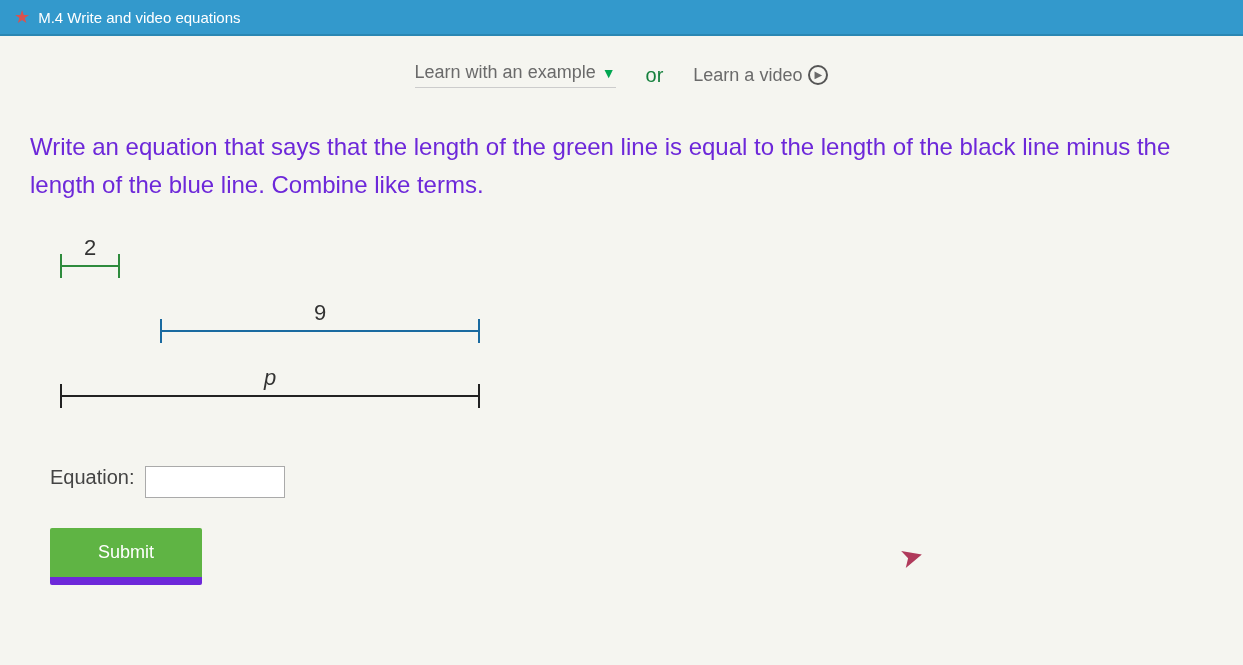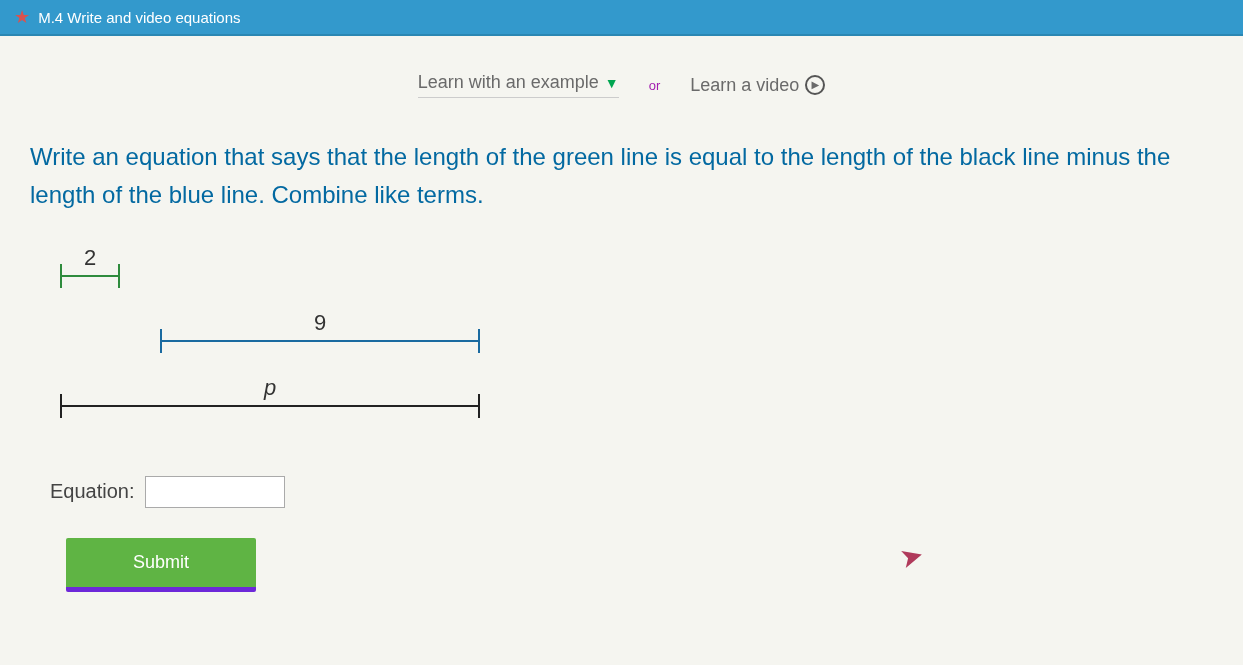--- a/index.html
+++ b/index.html
@@ -29,56 +29,56 @@
       font-size: 18px;
     }
     .content {
       padding: 20px 30px;
     }
     .help-row {
       display: flex;
       justify-content: center;
       align-items: center;
       gap: 30px;
-      margin: 16px 0 40px;
+      margin: 6px 0 40px;
       font-size: 18px;
     }
     .help-link {
       color: #6a6a6a;
       display: flex;
       align-items: center;
       gap: 6px;
       cursor: pointer;
     }
     .help-link.example {
       border-bottom: 1px solid #ccc;
       padding-bottom: 4px;
     }
     .chevron {
       color: #00a651;
       font-size: 14px;
     }
     .or-text {
-      color: #a21caf;
-      font-size: 13px;
+      color: #15803d;
+      font-size: 20px;
     }
     .play-circle {
       display: inline-flex;
       align-items: center;
       justify-content: center;
       width: 20px;
       height: 20px;
       border: 2px solid #555;
       border-radius: 50%;
       font-size: 10px;
       line-height: 1;
     }
     .question {
       font-size: 24px;
-      color: #0369a1;
+      color: #6d28d9;
       line-height: 1.6;
       margin-bottom: 40px;
       max-width: 1150px;
     }
     .diagram {
       margin: 20px 0 40px 30px;
       position: relative;
       height: 180px;
       width: 480px;
     }
@@ -108,44 +108,43 @@
       top: -30px;
       left: 50%;
       transform: translateX(-50%);
       font-size: 22px;
       color: #333;
       font-style: normal;
     }
     .seg-label.italic { font-style: italic; }
     .answer-row {
       display: flex;
-      align-items: center;
       gap: 10px;
       margin: 41px 0px 30px 20px;
       font-size: 20px;
       color: #444;
     }
     .answer-input {
       width: 140px;
       height: 32px;
       border: 1px solid #aaa;
       background: #fff;
       padding: 4px 8px;
       font-size: 16px;
     }
     .submit-btn {
-      margin-left: 36px;
+      margin-left: 20px;
       background: #5fb444;
       color: #fff;
       border: none;
-      padding: 14px 67px;
+      padding: 14px 48px;
       font-size: 18px;
       cursor: pointer;
       border-radius: 2px;
-      border-bottom: 5px solid #6d28d9;
+      border-bottom: 8px solid #6d28d9;
     }
     .cursor-arrow {
       position: absolute;
       left: 900px;
       top: 540px;
       font-size: 28px;
       color: #b03a5b;
       transform: rotate(-15deg);
     }
   </style>

